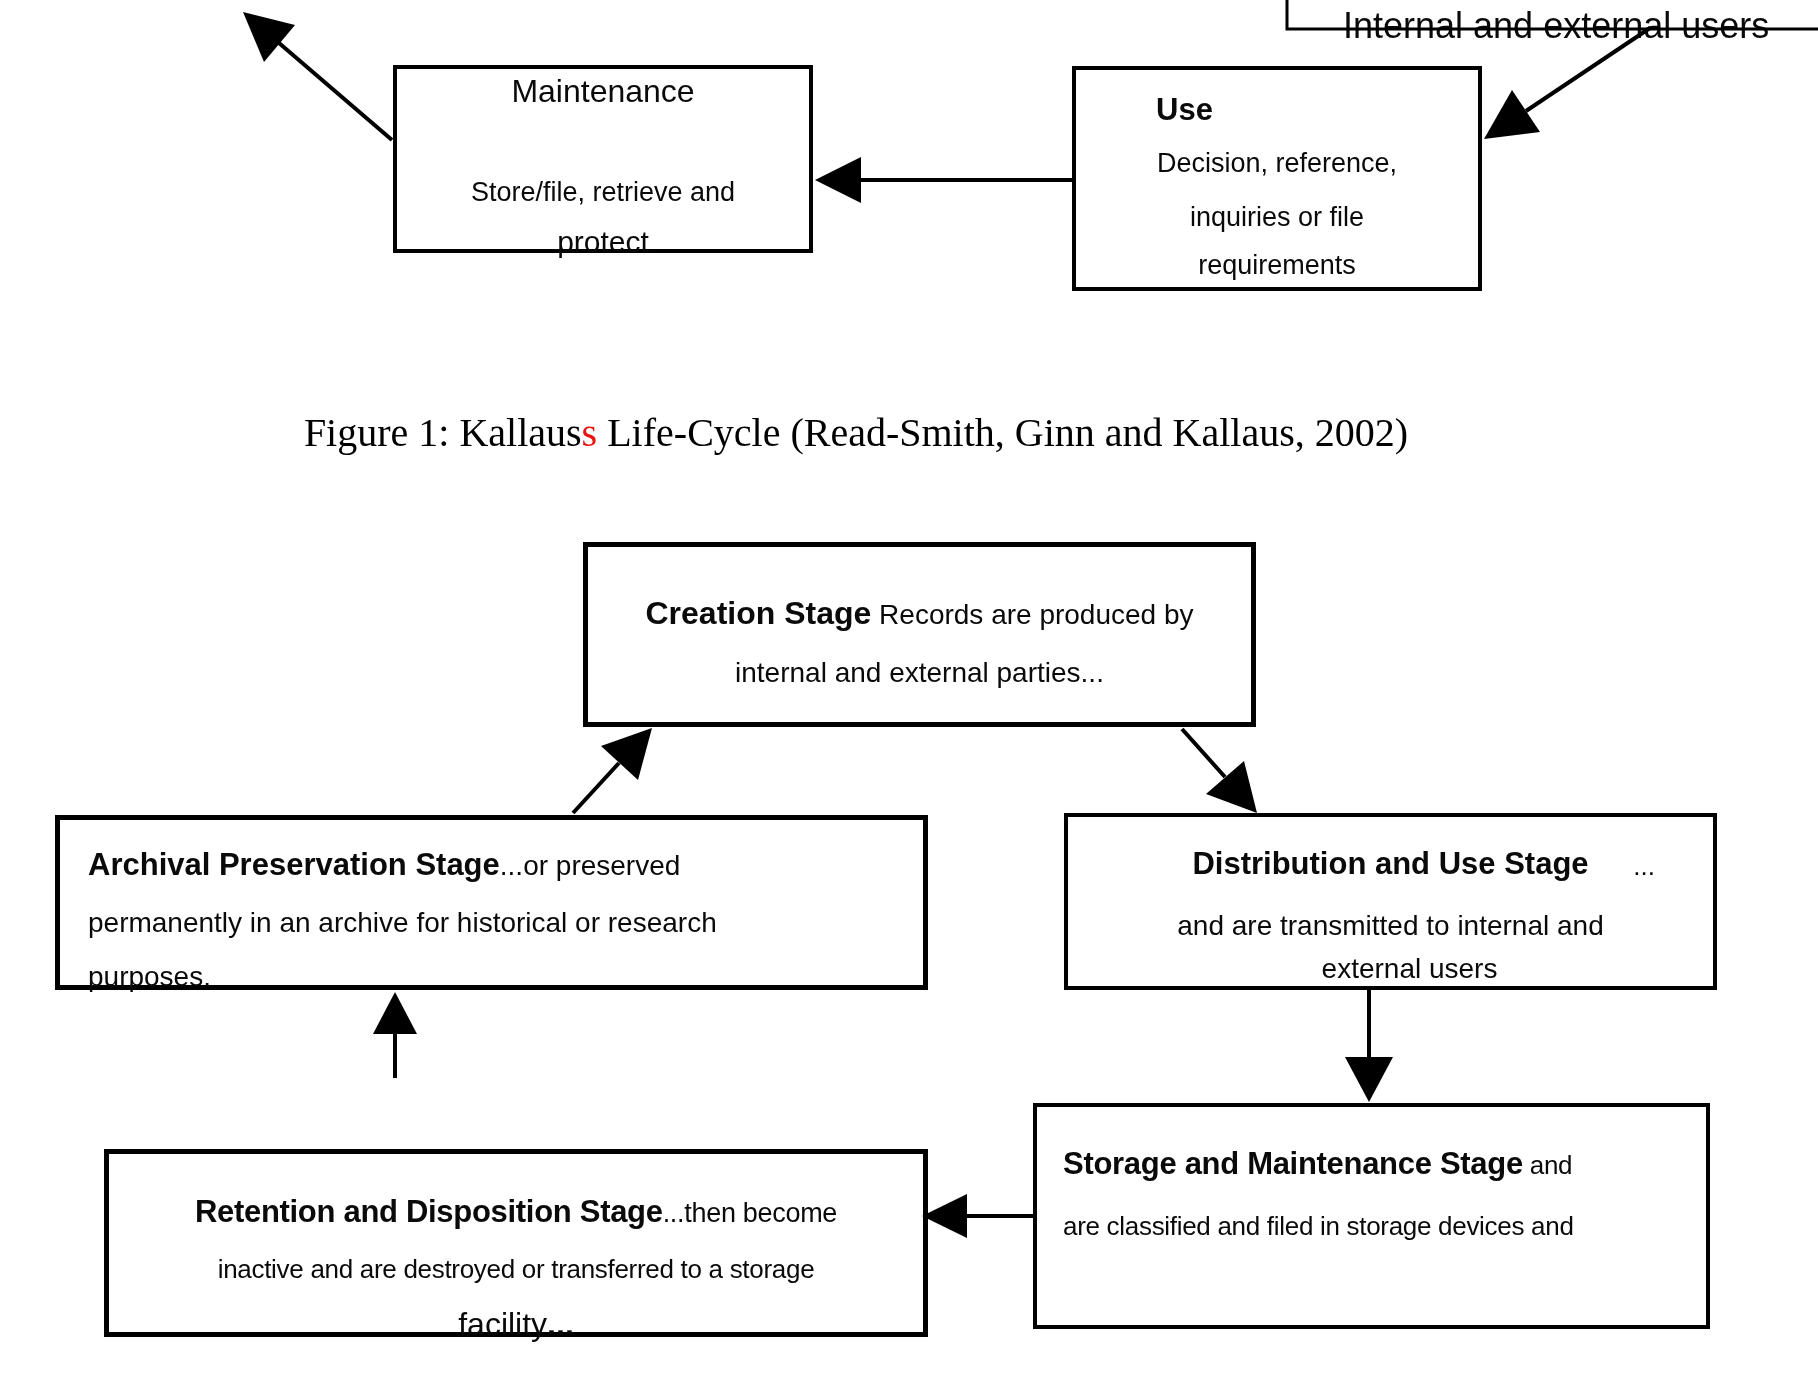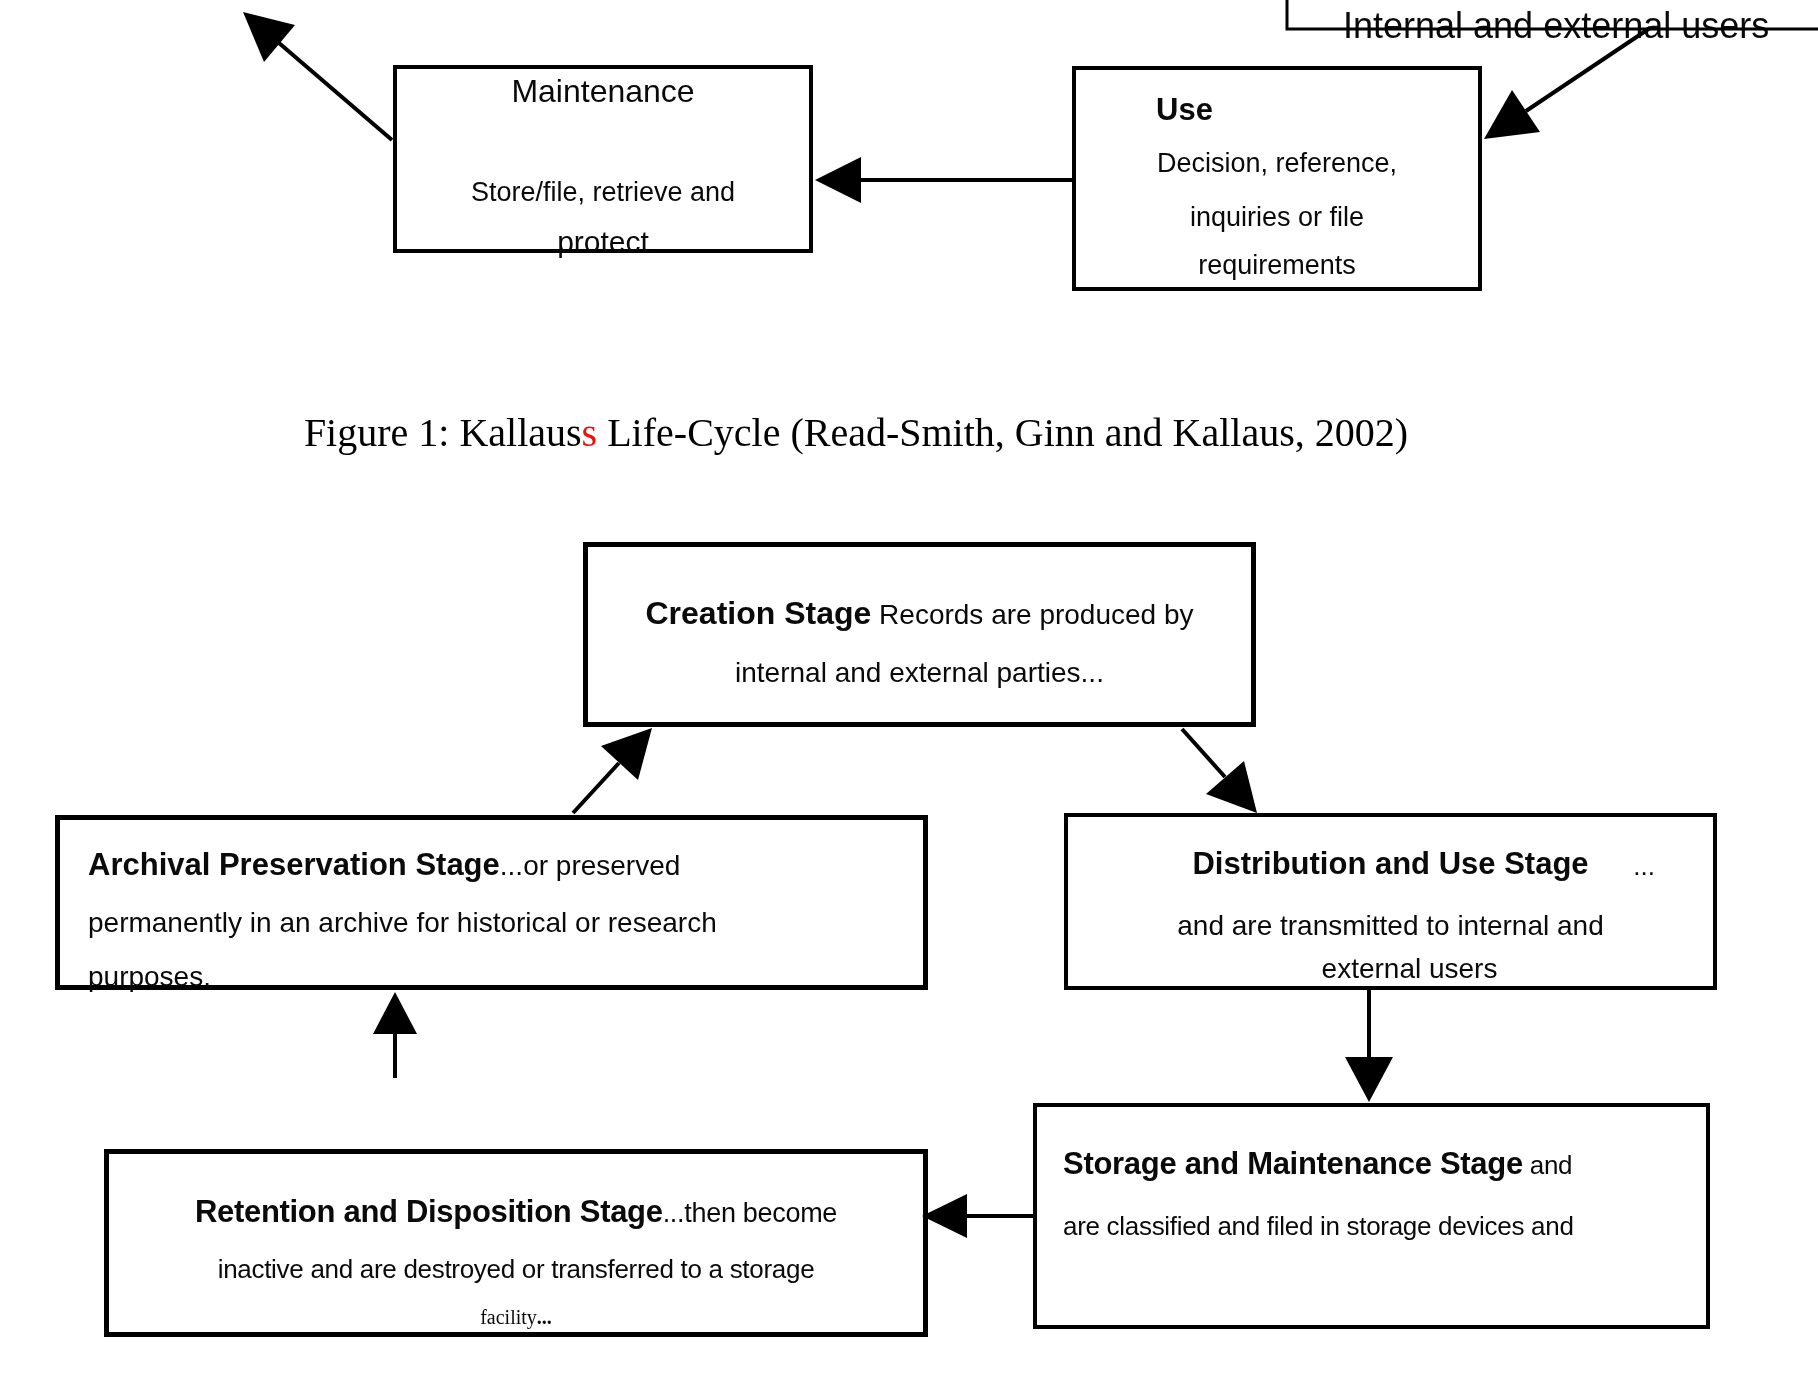--- a/index.html
+++ b/index.html
@@ -41,21 +41,21 @@
   #dist-box{left:1064px;top:813px;width:653px;height:177px;}
   .d-l1{top:29px;font-size:28px;}
   .d-l1 .t{font-size:31px;}
   .d-dots{position:absolute;right:58px;top:6px;font-size:26px;}
   .d-l2{top:93px;font-size:28px;}
   .d-l3{top:136px;font-size:28px;margin-left:38px;}
   #ret-box{left:104px;top:1102px;width:824px;height:188px;margin-top:47px;}
   .r-l1{top:40px;font-size:27px;letter-spacing:-0.3px;}
   .r-l1 .t{font-size:31px;}
   .r-l2{top:101px;font-size:26px;letter-spacing:-0.3px;}
-  .r-l3{top:152px;font-size:20px;font-family:Liberation Serif, serif;}
+  .r-l3{top:152px;font-size:32px;}
   #stor-box{left:1033px;top:1103px;width:677px;height:226px;}
   .s-l{left:26px;right:auto;font-size:26px;letter-spacing:-0.3px;}
   .s-l1{top:39px;}
   .s-l1 .t{font-size:31px;}
   .s-l2{top:105px;}
   .s-l3{top:167px;}
   #arrows{position:absolute;left:0;top:0;width:1818px;height:1393px;pointer-events:none;}
 </style>
 </head>
 <body>

